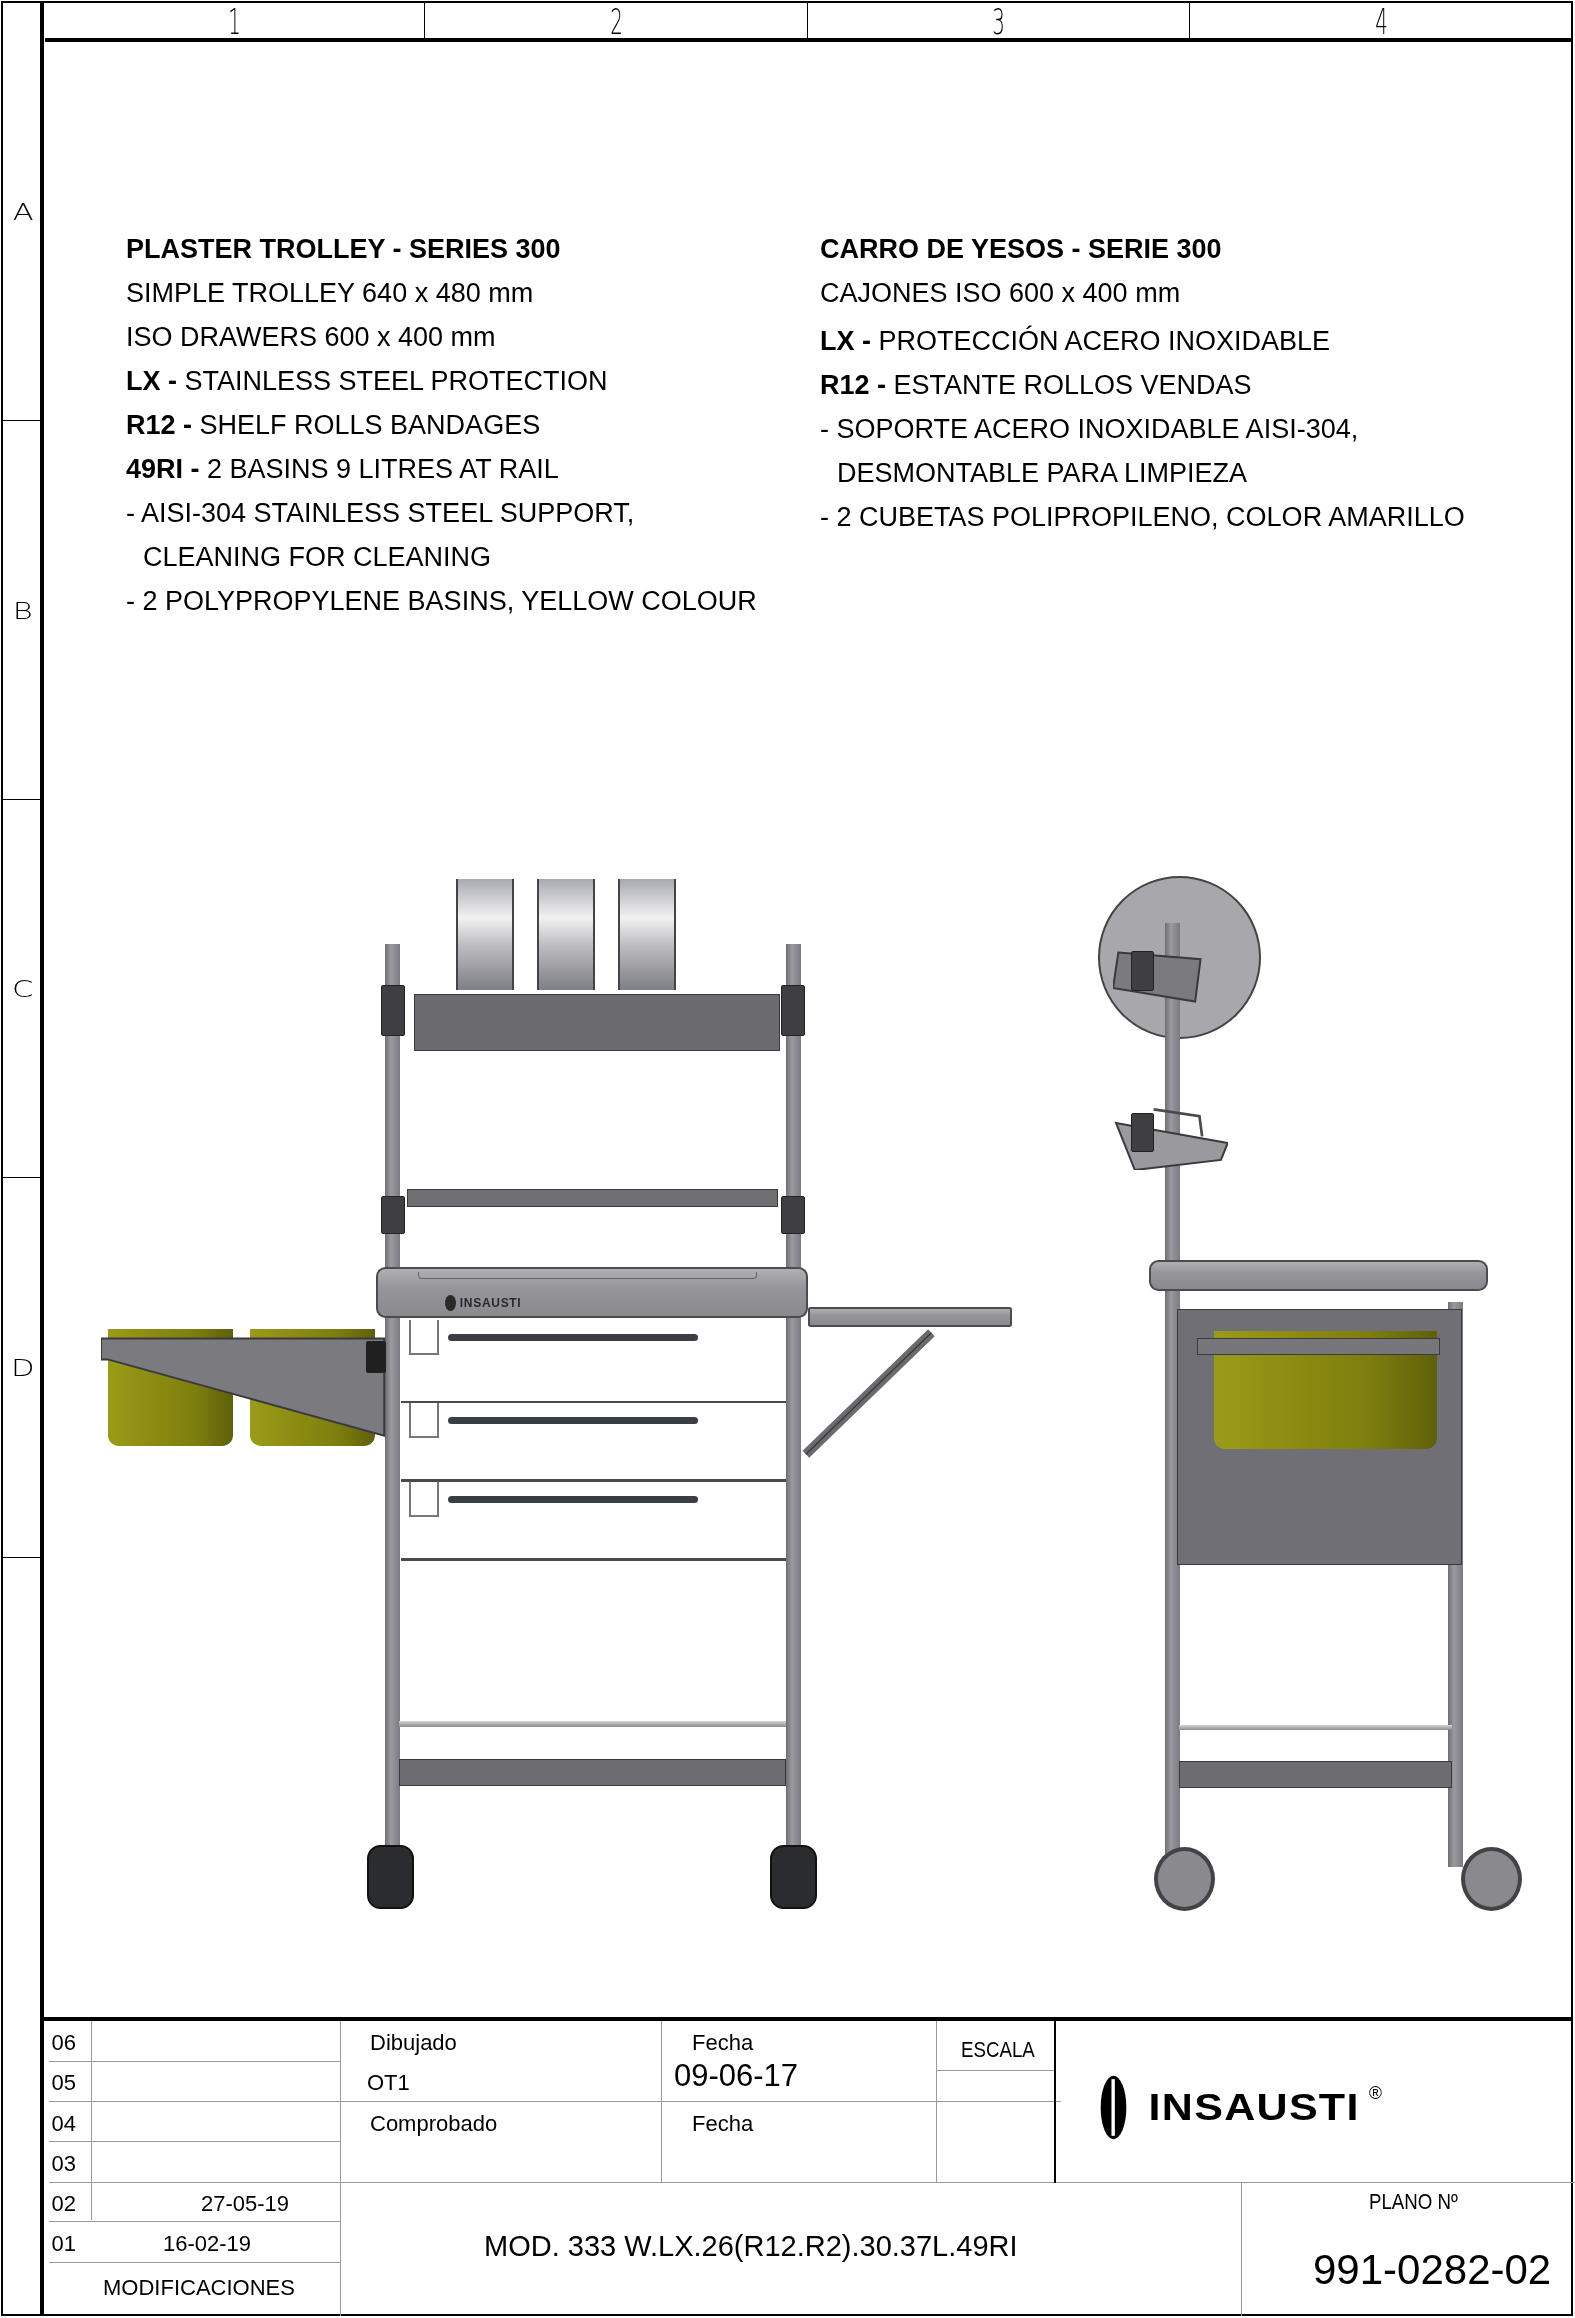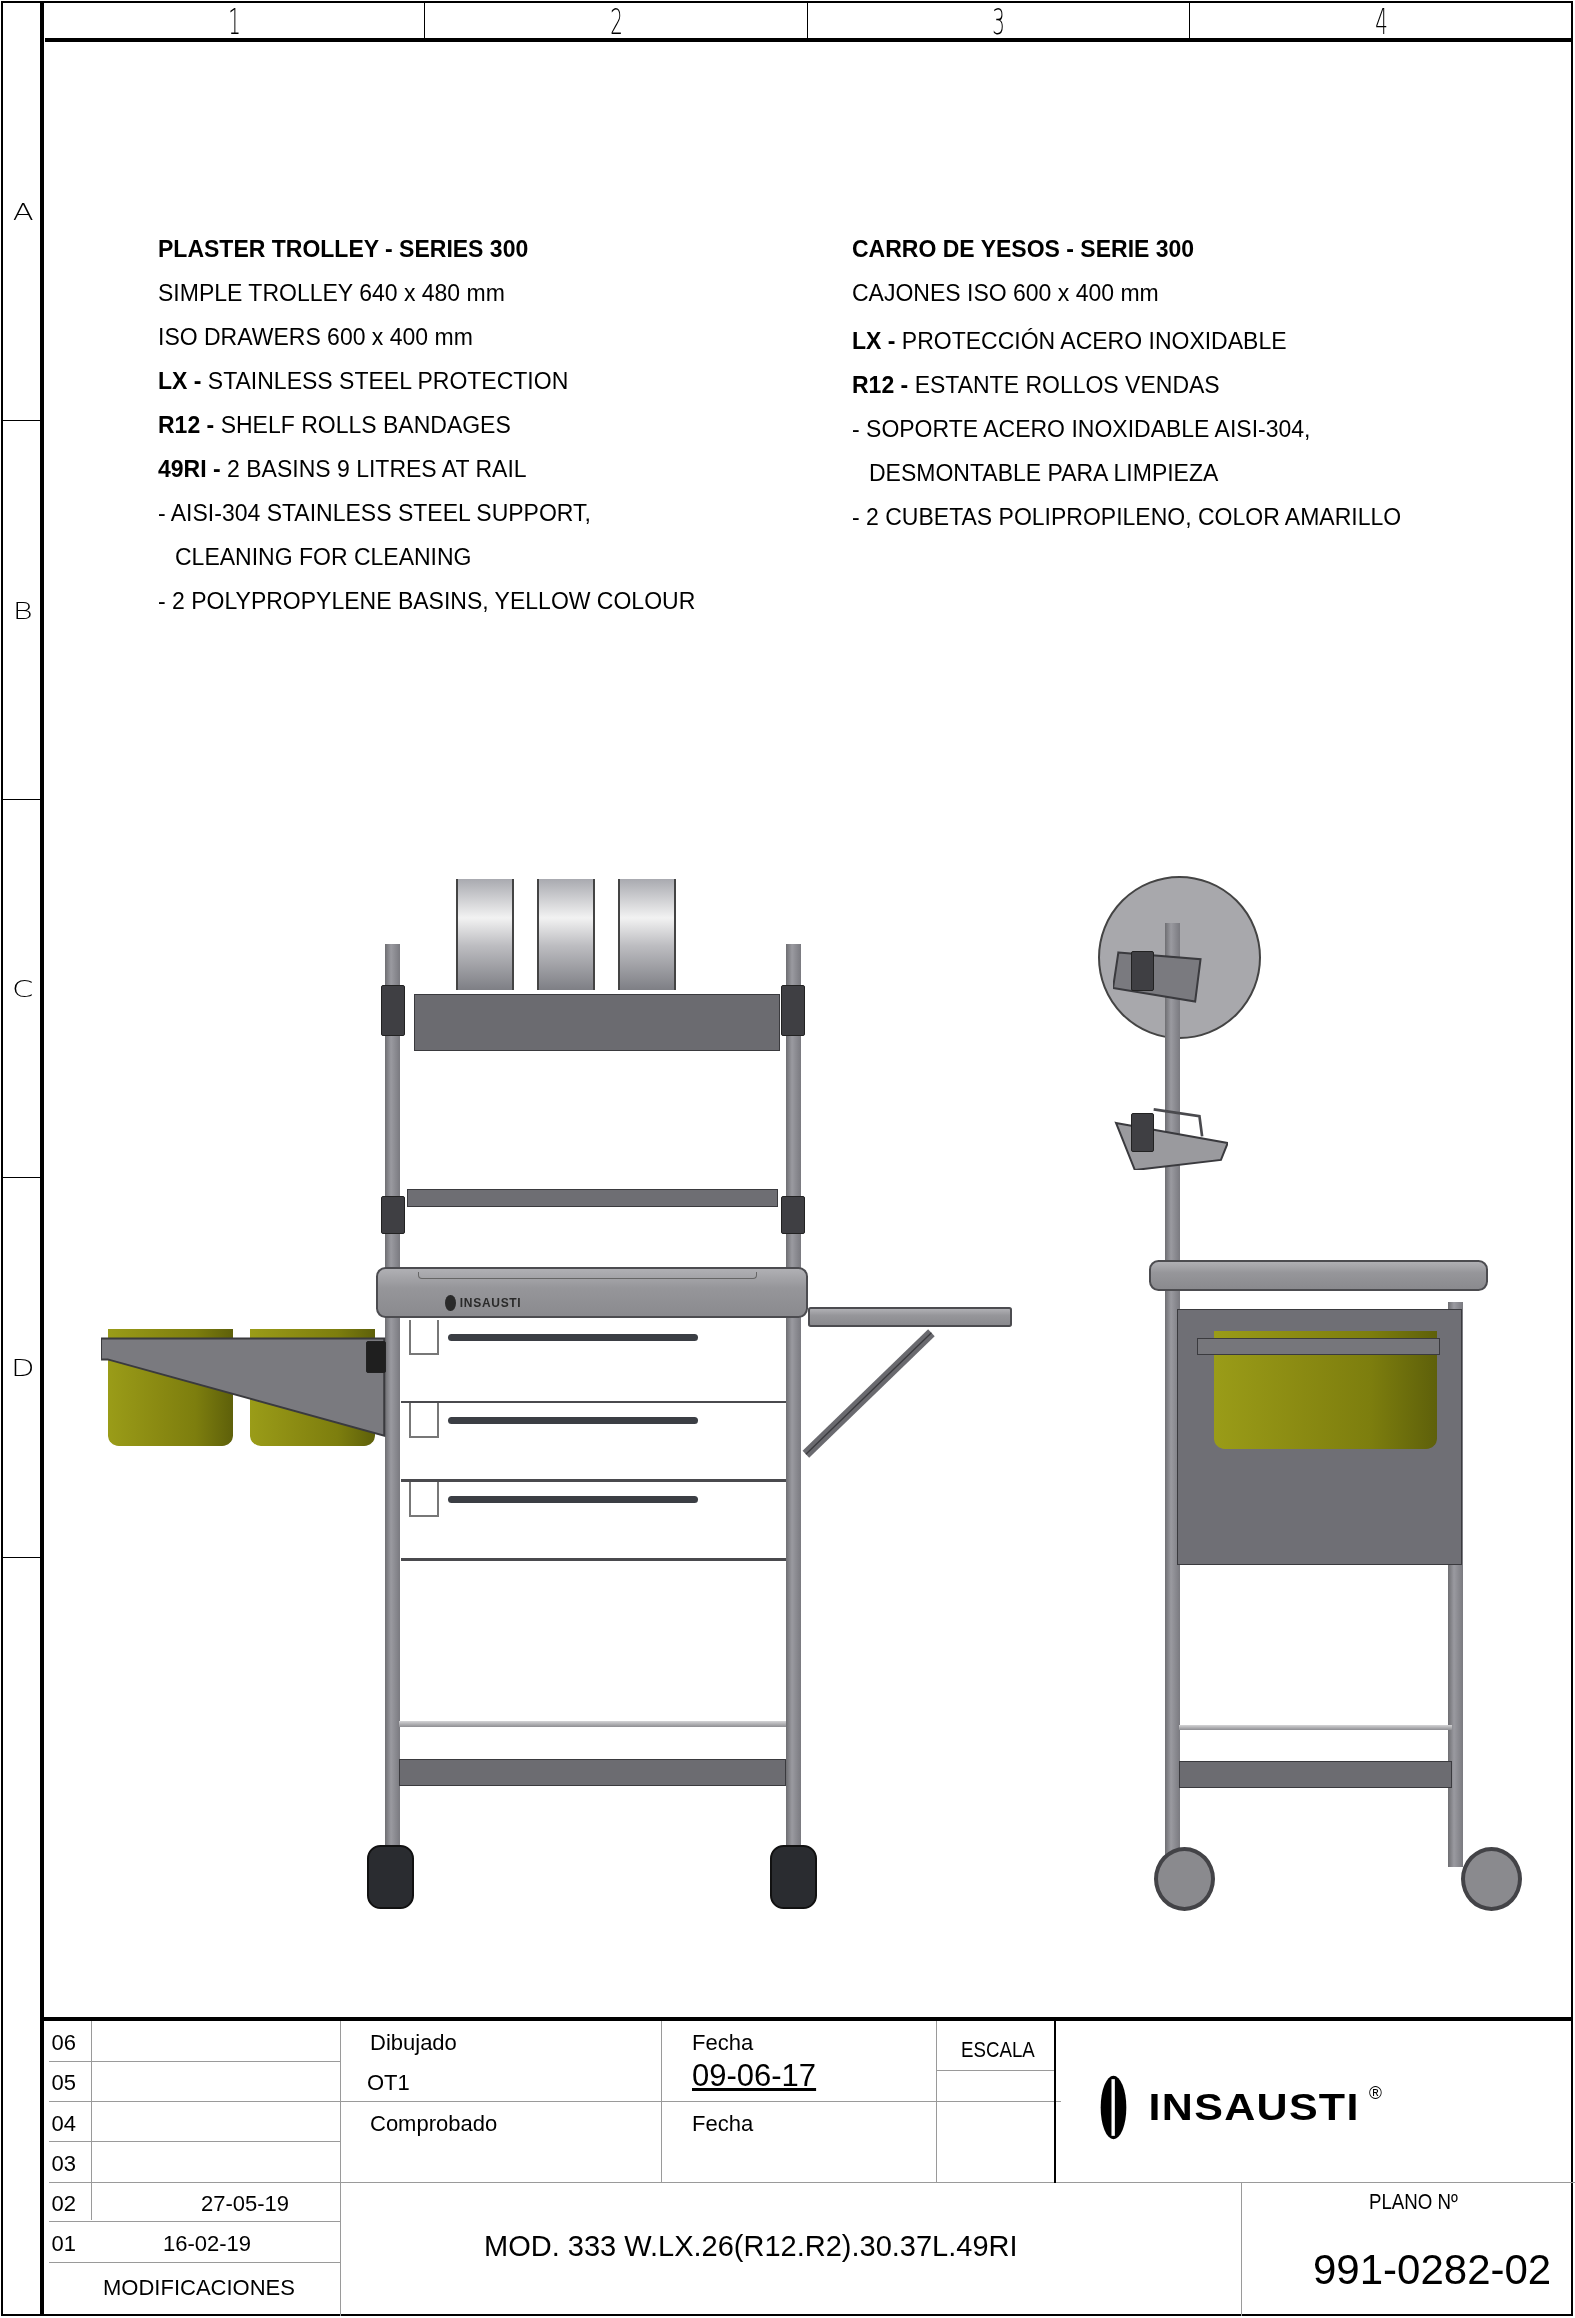--- a/index.html
+++ b/index.html
@@ -12,21 +12,21 @@
   .col-cell { position:absolute; top:0; height:36px; border-right:1.3px solid #000; box-sizing:border-box;
               display:flex; align-items:center; justify-content:center;
               font-family:"DejaVu Sans", sans-serif; font-size:36px; font-weight:200; transform-origin:center; }
   .col-cell span { display:inline-block; transform:scaleX(0.55); }
   .row-cell { position:absolute; left:0; width:39px; border-bottom:1.3px solid #000; box-sizing:border-box;
               display:flex; align-items:center; justify-content:center;
               font-family:"DejaVu Sans", sans-serif; font-size:36px; font-weight:200; }
   .row-cell span { display:inline-block; transform:scaleX(0.85) scaleY(0.65); }
 
   
-  .spec { position:absolute; font-size:23px; line-height:44px; white-space:nowrap;margin-left:32px; }
+  .spec { position:absolute; font-size:27px; line-height:44px; white-space:nowrap; }
   .spec .line { height:44px; }
   .spec b { font-weight:bold; }
   .spec .indent { padding-left:17px; }
   .spec-es .line { height:44px; }
 
   
   .tb { left:42px; top:2017px; width:1531px; height:299px; border-top:4px solid #000; box-sizing:border-box; }
   .tb-line-h { position:absolute; height:1.3px; background:#9a9a9a; }
   .tb-line-v { position:absolute; width:1.3px; background:#9a9a9a; }
   .tb-text { position:absolute; white-space:nowrap; }
@@ -212,21 +212,21 @@
   <div class="tb-text f34" style="left:121px;top:170px;margin-left:38px;">27-05-19</div>
   <div class="tb-text f34" style="left:121px;top:210px;">16-02-19</div>
   <div class="tb-text f34" style="left:61px;top:254px;">MODIFICACIONES</div>
 
   <div class="tb-line-v" style="left:619px;top:0;height:162px;"></div>
   <div class="tb-line-v" style="left:894px;top:0;height:162px;"></div>
   <div class="tb-text f34" style="left:328px;top:9.4px;">Dibujado</div>
   <div class="tb-text f34" style="left:325px;top:49px;">OT1</div>
   <div class="tb-text f34" style="left:328px;top:90px;">Comprobado</div>
   <div class="tb-text f34" style="left:650px;top:9.4px;">Fecha</div>
-  <div class="tb-text f46" style="left:650px;top:37px;text-decoration:underline;">09-06-17</div>
+  <div class="tb-text f46" style="left:632px;top:37px;">09-06-17</div>
   <div class="tb-text f34" style="left:650px;top:90px;">Fecha</div>
 
   <div class="tb-line-h" style="left:894px;top:49px;width:118px;"></div>
   <div class="abs" style="left:1012px;top:0;width:2px;height:162px;background:#000;"></div>
   <div class="tb-text f34" style="left:919px;top:16px;transform:scaleX(0.85);transform-origin:left;">ESCALA</div>
   <div class="tb-text f34" style="left:919px;top:81px;"></div>
 
   <div class="abs" style="left:1058px;top:54px;display:flex;align-items:center;">
     <svg width="27" height="65" viewBox="0 0 40 96">
       <ellipse cx="20" cy="48" rx="19" ry="47" fill="#000"></ellipse>

